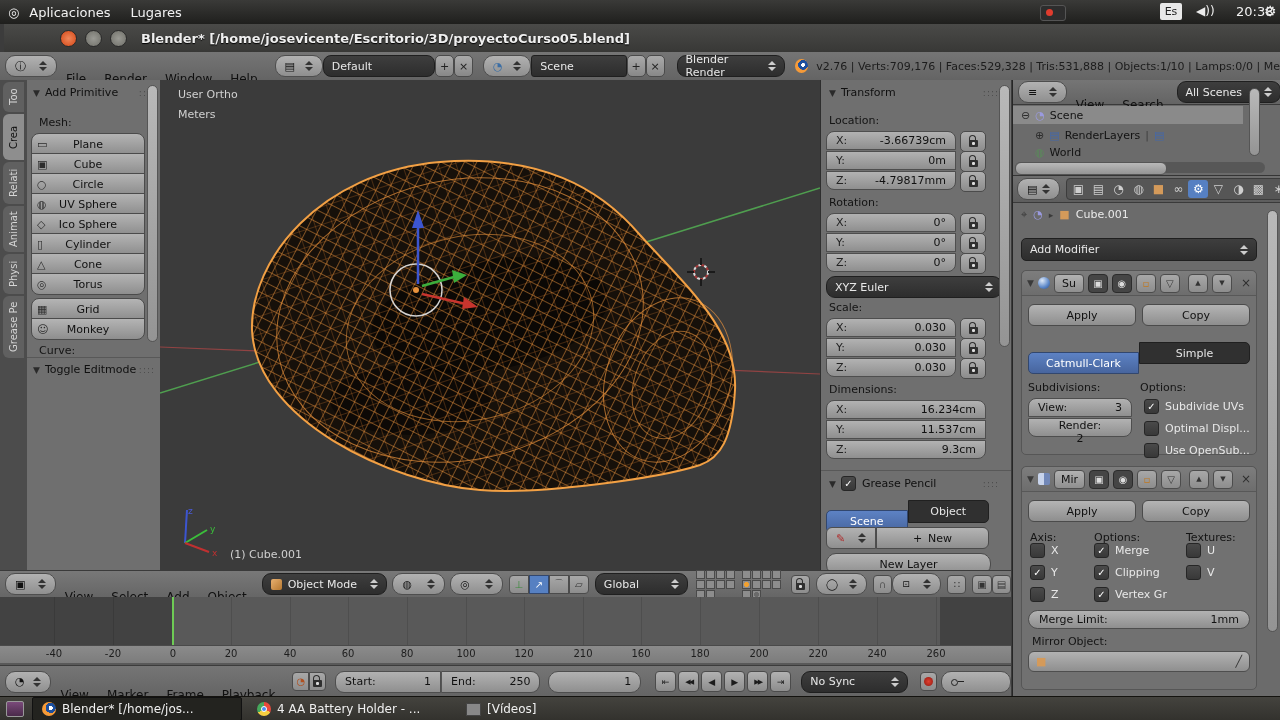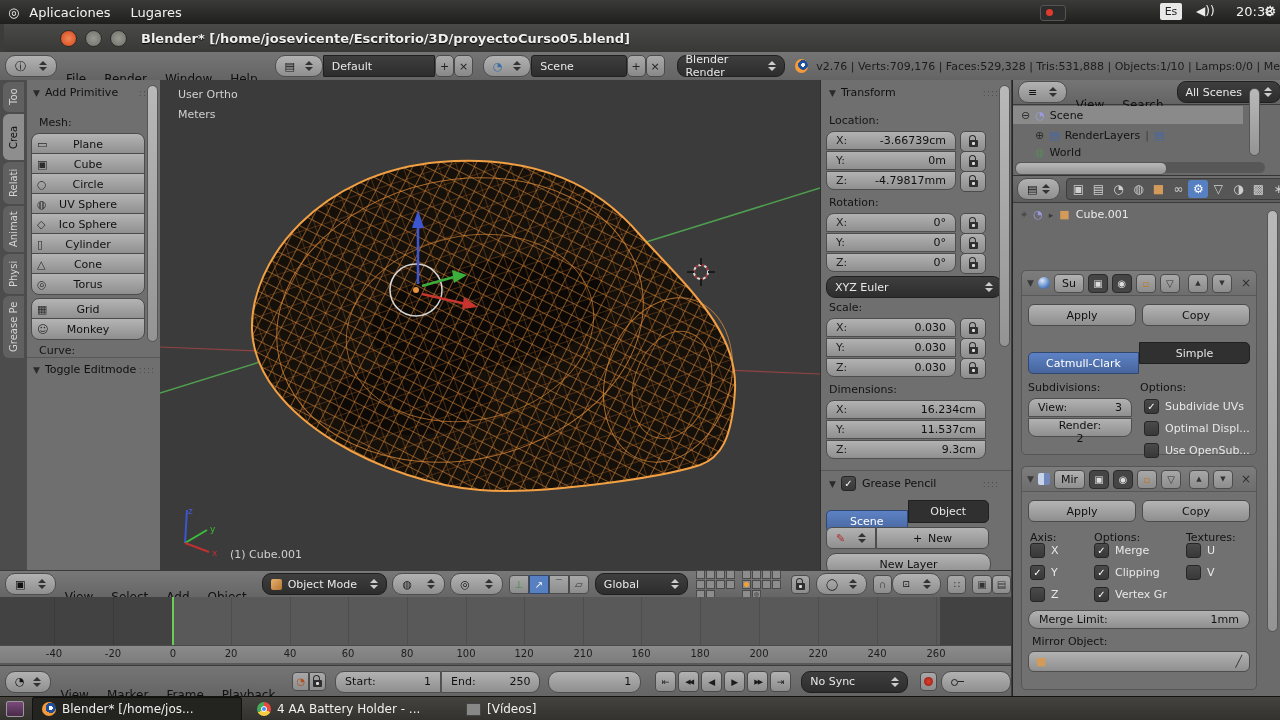--- a/index.html
+++ b/index.html
@@ -136,21 +136,21 @@
     <span class="menu-item">Render</span>
     <span class="menu-item">Window</span>
     <span class="menu-item">Help</span>
     <span class="pill-light" style="margin-left:8px;width:30px;justify-content:space-between;">
         <span class="icon">▤</span>
         <span class="updown">
           <i class="tri-u dk"></i>
           <i class="tri-d dk"></i>
         </span>
       </span>
-    <span class="pill-dark" style="width:100px;border-radius:1px;">Default</span>
+    <span class="pill-dark" style="width:100px;border-radius:8px;">Default</span>
     <span class="btn-sq">+</span>
     <span class="btn-sq">×</span>
     <span class="pill-light" style="margin-left:10px;width:30px;justify-content:space-between;">
         <span class="icon" style="color:#3b6ea5">◔</span>
         <span class="updown">
           <i class="tri-u dk"></i>
           <i class="tri-d dk"></i>
         </span>
       </span>
     <span class="pill-dark" style="width:82px;border-radius:3px;">Scene</span>
@@ -478,20 +478,27 @@
     </div>
 
     <div class="abs row" style="left:8px;top:128px;gap:6px;">
       <span class="icon" style="color:#3c3c3c;">⌖</span>
       <span class="icon" style="color:#9a9adf;">◔</span>
       <span style="color:#3a3a3a;font-size:9px;">▸</span>
       <span class="icon" style="color:#d49a5a;">■</span>
       <span style="color:#eaeaea;">Cube.001</span>
     </div>
 
+    <div class="abs pill-dark row" style="left:8px;top:158px;width:218px;height:21px;justify-content:space-between;border-radius:5px;">
+        <span>Add Modifier</span>
+        <span class="updown">
+          <i class="tri-u"></i>
+          <i class="tri-d"></i>
+        </span>
+      </div>
 
     <div class="modbox" style="top:190px;height:183px;">
       <div class="modhead">
         <span style="color:#3a3a3a;font-size:9px;">▼</span>
         <span style="width:12px;height:12px;border-radius:50%;background:radial-gradient(circle at 35% 30%,#dce8f8,#5a86c8 60%,#2d4d84);"></span>
         <span class="pill-light" style="height:17px;border-radius:4px;padding:0 7px;">Su</span>
         <span class="mh-btn mh-dark">▣</span>
         <span class="mh-btn mh-dark">◉</span>
         <span class="mh-btn mh-light" style="color:#c07820;">▫</span>
         <span class="mh-btn mh-light">▽</span>

